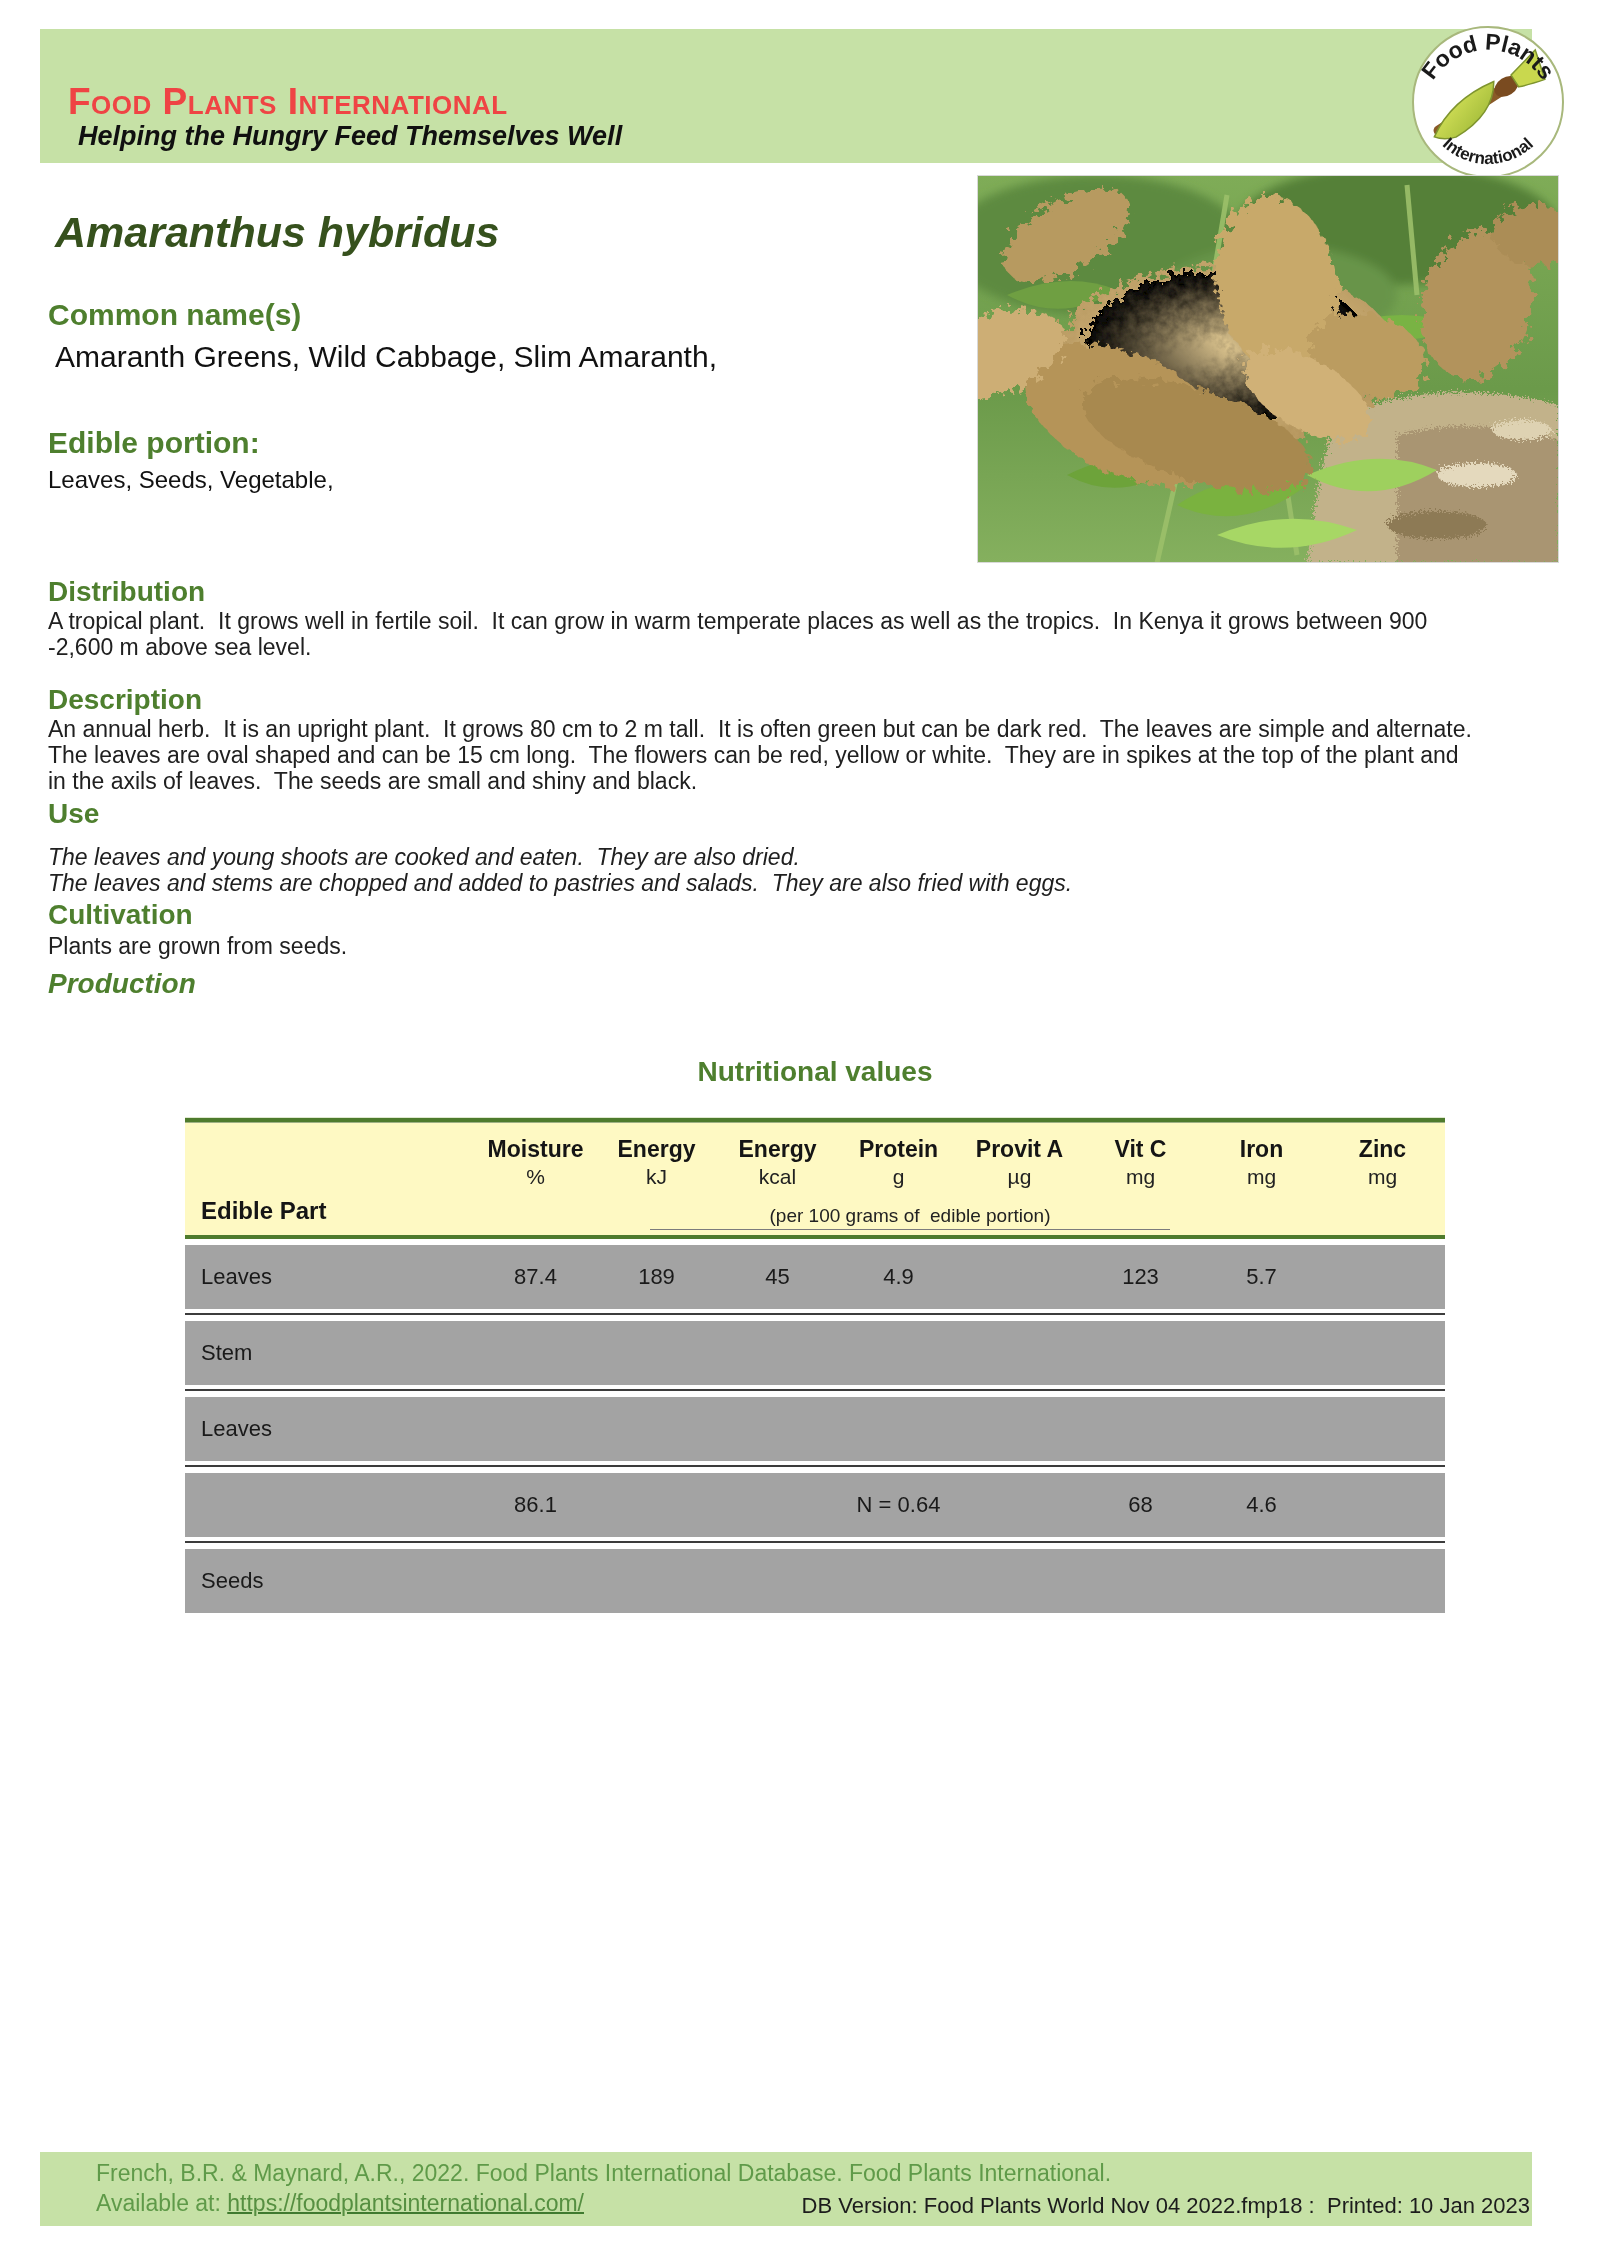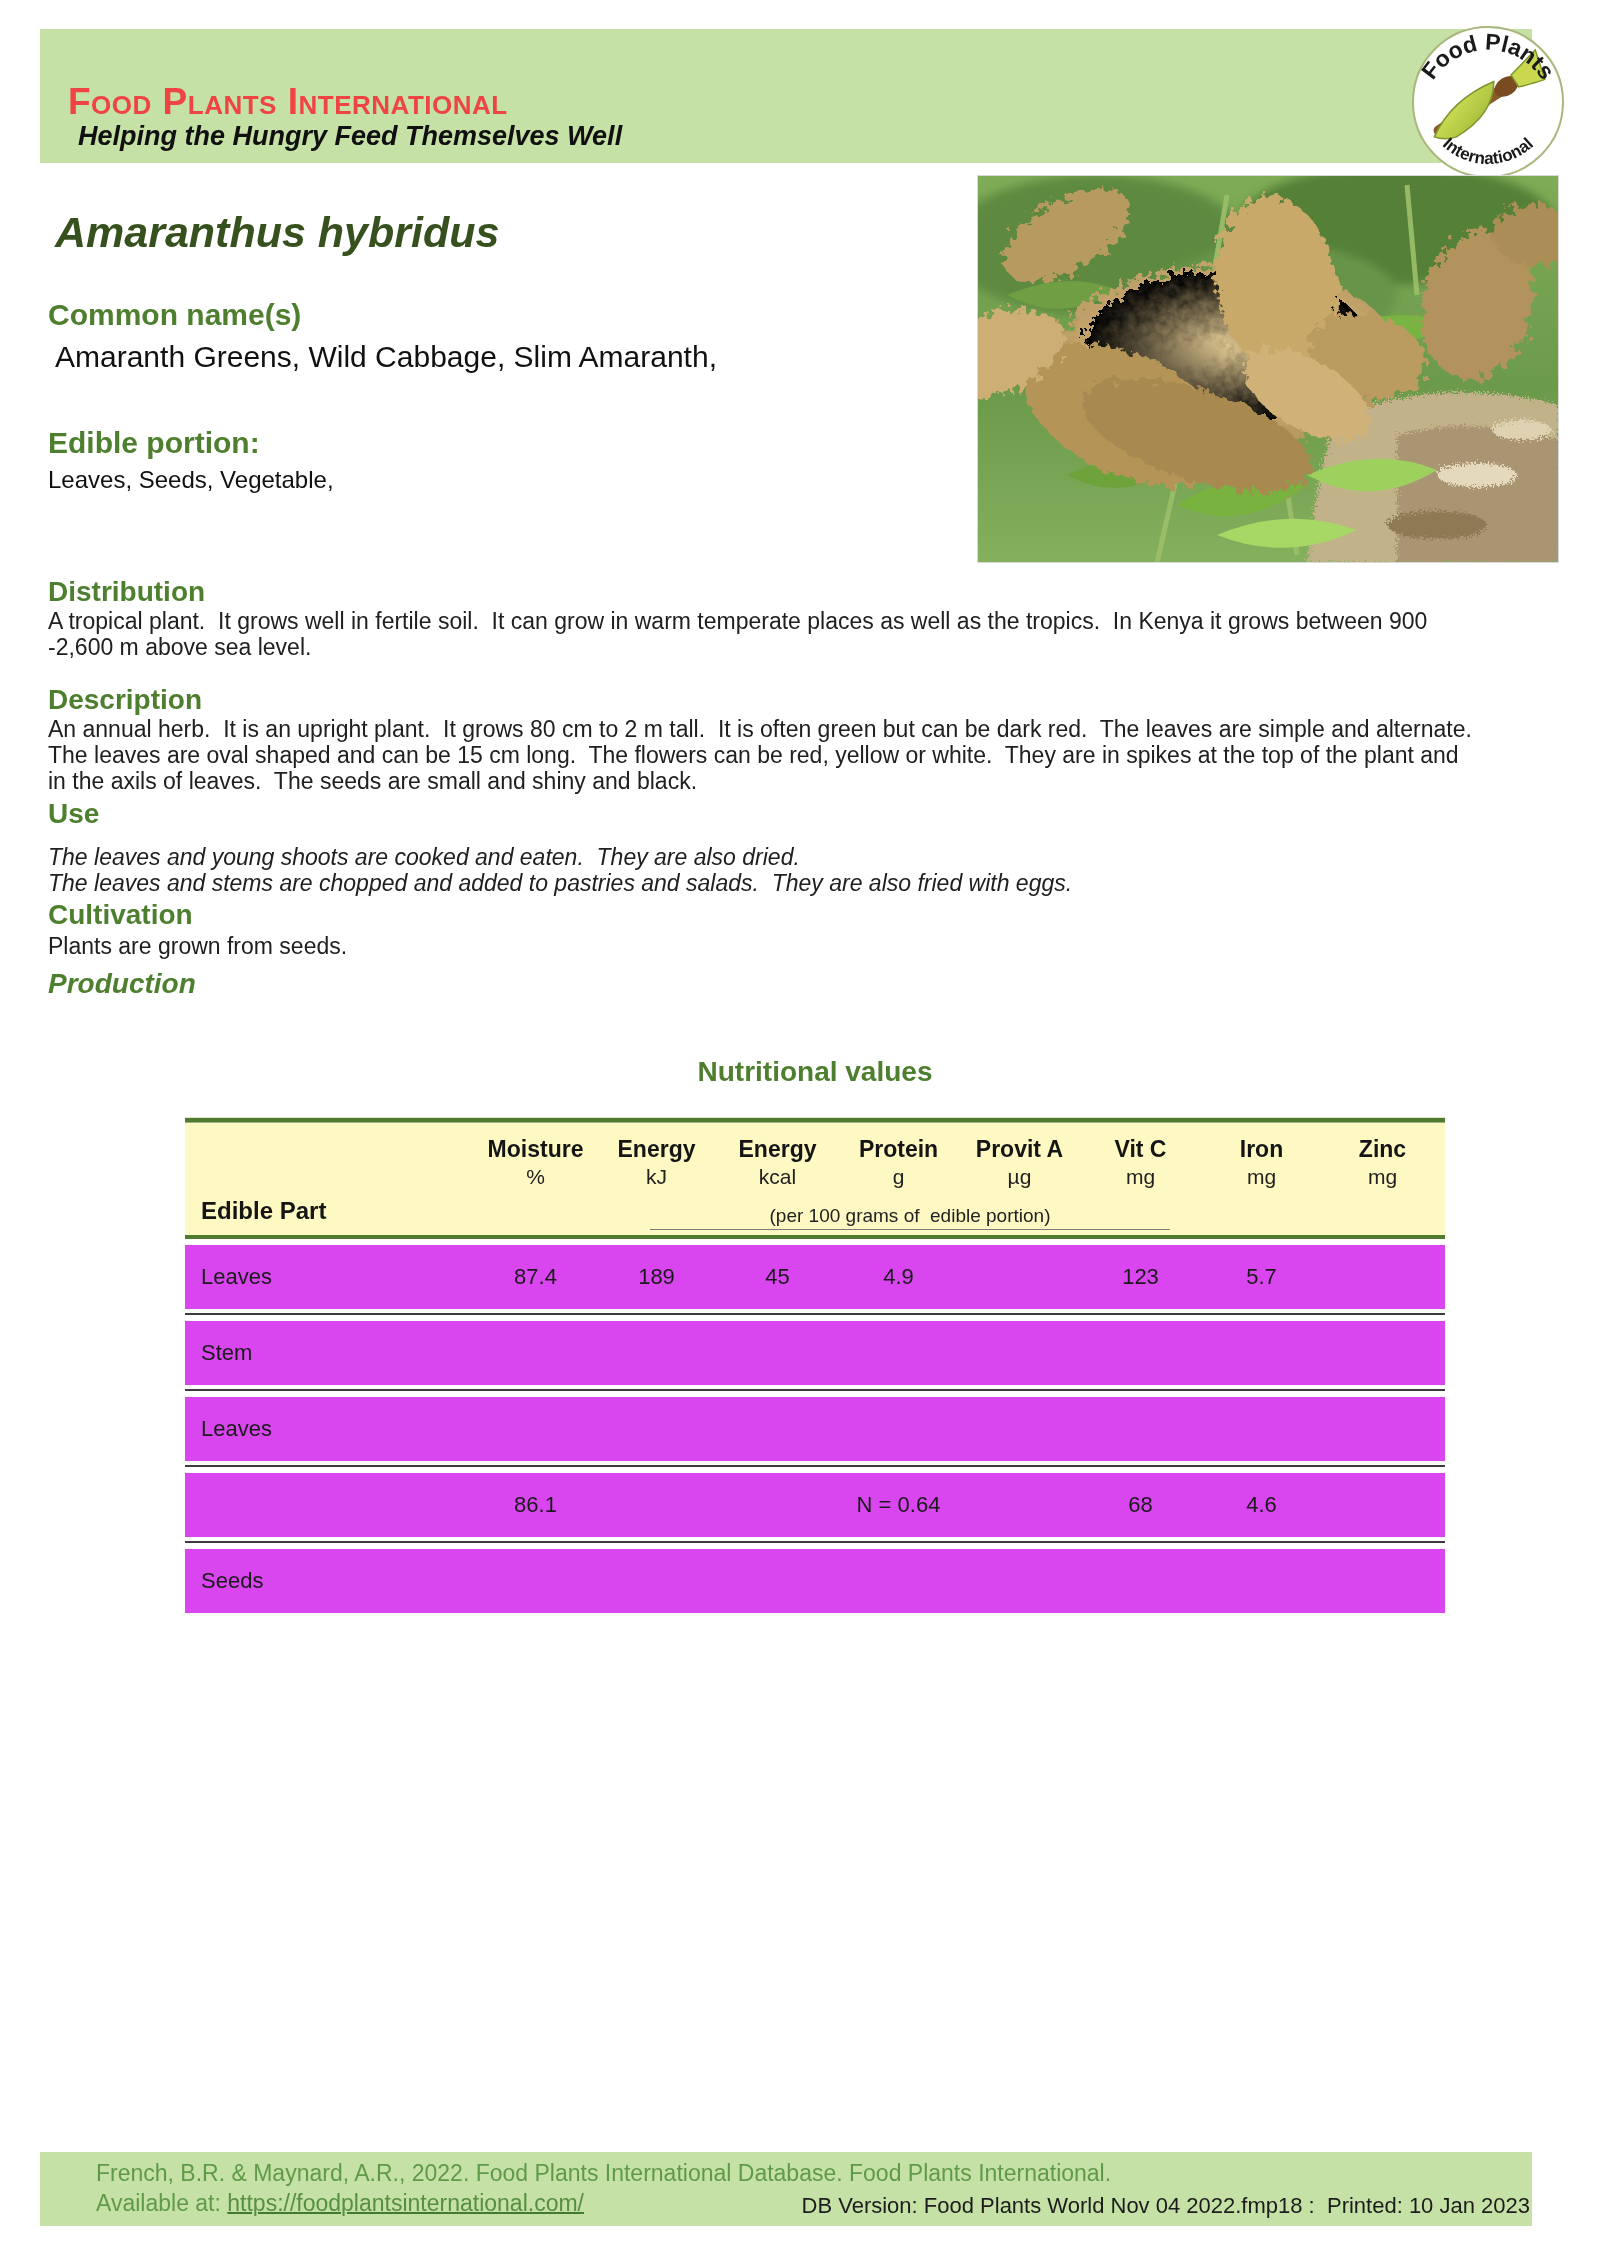--- a/index.html
+++ b/index.html
@@ -39,21 +39,21 @@
   .nt-heading{left:185px;top:1056px;width:1260px;text-align:center;font-size:28px;font-weight:bold;color:#4e7f2e;}
   .nt{left:185px;top:1117px;width:1260px;}
   .nt-topline{height:6px;background:linear-gradient(to bottom,#dfe8cf 0 1px,#4e7b2d 1px 5px,#9fb184 5px 6px);}
   .nt-header{position:relative;background:#fef9c3;height:112px;border-bottom:4px solid #4e7b2d;display:flex;}
   .nt-spacer{flex:0 0 290px;}
   .nt-col{flex:0 0 121px;text-align:center;padding-top:13px;}
   .nt-col-label{font-size:23px;font-weight:bold;color:#151515;}
   .nt-col-unit{font-size:21px;color:#222;margin-top:2px;}
   .nt-rowheader{position:absolute;left:16px;bottom:10px;font-size:24px;font-weight:bold;color:#151515;}
   .nt-note{position:absolute;left:465px;bottom:5px;width:520px;text-align:center;font-size:19px;color:#222;white-space:pre-wrap;border-bottom:1px solid #7c7c7c;padding-bottom:2px;}
-  .nt-row{background:#d946ef;height:64px;display:flex;align-items:center;}
+  .nt-row{background:#a3a3a3;height:64px;display:flex;align-items:center;}
   .nt-part{flex:0 0 290px;padding-left:16px;box-sizing:border-box;font-size:22px;color:#1a1a1a;}
   .nt-cell{flex:0 0 121px;text-align:center;font-size:22px;color:#1a1a1a;}
   .nt-gap{height:12px;background:linear-gradient(to bottom,#ffffff 0 4px,#3c3c3c 4px 6px,#ffffff 6px 12px);}
   .nt-gap-first{height:6px;background:#ffffff;}
   
   .footer{left:40px;top:2152px;width:1492px;height:74px;background:#c6e1a6;}
   .foot-line1{left:96px;top:2160px;font-size:23px;color:#5f9a49;}
   .foot-line2{left:96px;top:2190px;font-size:23px;color:#5f9a49;}
   .foot-link{color:#568f41;text-decoration:underline;text-decoration-color:#3f7a2f;text-decoration-thickness:2px;}
   .foot-db{left:640px;top:2193px;width:890px;text-align:right;font-size:22px;color:#1c1c1c;white-space:pre-wrap;}

